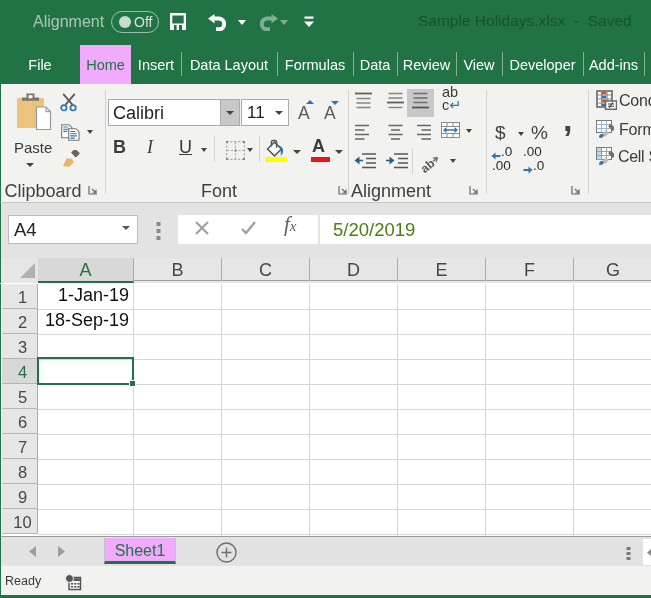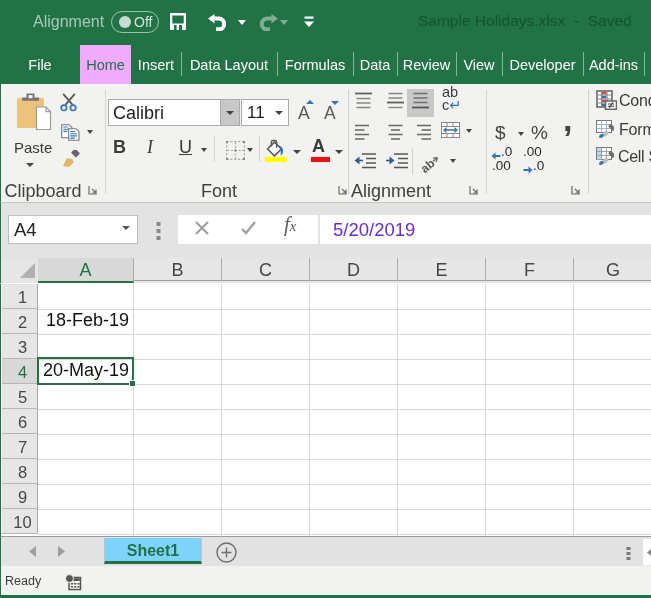--- a/index.html
+++ b/index.html
@@ -35,21 +35,21 @@
 #chead { left:0; top:258px; width:651px; height:25px; background:#e6e6e6; border-left:1px solid #217346; }
 .ch { position:absolute; top:0; height:23px; line-height:25px; text-align:center; font-size:18px; color:#474747; border-right:1px solid #ababab; border-bottom:1px solid #9f9f9f; }
 
 #grid { left:0; top:284px; width:651px; height:252px; background:#fff; border-left:1px solid #217346; }
 .rh { position:absolute; left:1px; width:36px; height:25px; background:#e6e6e6; border-right:1px solid #ababab; border-bottom:1px solid #b5b5b5; text-align:center; line-height:26px; font-size:16.5px; color:#474747; text-indent:6px; }
 .gv { position:absolute; top:0; width:1px; height:252px; background:#d6d6d6; }
 .gh { position:absolute; left:37px; width:614px; height:1px; background:#d6d6d6; }
 .cell { position:absolute; width:91px; text-align:right; font-size:18px; color:#111; }
 
 #stabs { left:0; top:536px; width:651px; height:30px; background:#e2e2e2; border-top:1px solid #9a9a9a; border-left:1px solid #217346; }
-#sheet1 { left:103px; top:1px; width:98px; height:26px; background:#7dd3fc; border-left:1px solid #c3c3c3; border-right:1px solid #c3c3c3; border-bottom:3px solid #217346; color:#217346; font-weight:bold; font-size:16px; text-align:center; line-height:25px; }
+#sheet1 { left:103px; top:1px; width:72px; height:26px; background:#f0abfc; border-left:1px solid #c3c3c3; border-right:1px solid #c3c3c3; border-bottom:3px solid #217346; color:#217346; font-weight:normal; font-size:16px; text-align:center; line-height:25px; }
 
 #sbar { left:0; top:566px; width:651px; height:29px; background:#f2f2f1; border-left:1px solid #217346; }
 #bottomgreen { left:0; top:595px; width:651px; height:3px; background:#217346; }
 </style>
 </head>
 <body>
 <div class="abs" id="green"></div>
 <div class="abs" id="title">Sample Holidays.xlsx&nbsp; -&nbsp; Saved</div>
 <div class="abs" id="autosave">Alignment</div>
 <div class="abs pill"></div>
@@ -292,21 +292,21 @@
  </svg>
  <div class="rtext" style="left:617px; top:64px; font-size:16px; white-space:nowrap; letter-spacing:-0.3px;">Cell Styles</div>
 </div>
 
 <div class="abs" id="fbar"></div>
 <div class="abs" id="namebox"></div>
 <div class="abs rtext" style="left:14px; top:219px; font-size:18.5px; color:#222;">A4</div>
 <div class="abs ddv" style="left:122px; top:226px; border-top-color:#555; border-left-width:4.5px; border-right-width:4.5px; border-top-width:4.5px;"></div>
 <div class="abs" id="fxbox"></div>
 <div class="abs" id="formulabox"></div>
-<div class="abs rtext" style="left:333px; top:219px; font-size:18.5px; color:#6d28d9;">5/20/2019</div>
+<div class="abs rtext" style="left:333px; top:219px; font-size:18.5px; color:#4d7c0f;">5/20/2019</div>
 
 <svg class="abs" style="left:155px; top:222px;" width="7" height="18" viewBox="0 0 7 18">
  <rect x="1.5" y="0" width="4" height="4" fill="#8a8a8a"></rect>
  <rect x="1.5" y="7" width="4" height="4" fill="#8a8a8a"></rect>
  <rect x="1.5" y="14" width="4" height="4" fill="#8a8a8a"></rect>
 </svg>
 
 <svg class="abs" style="left:194px; top:220px;" width="16" height="16" viewBox="0 0 16 16">
  <path d="M2 2 L14 14 M14 2 L2 14" stroke="#a0a0a0" stroke-width="2.2"></path>
 </svg>
@@ -347,22 +347,22 @@
  <div class="gh" style="top:25px;"></div>
  <div class="gh" style="top:50px;"></div>
  <div class="gh" style="top:75px;"></div>
  <div class="gh" style="top:100px;"></div>
  <div class="gh" style="top:125px;"></div>
  <div class="gh" style="top:150px;"></div>
  <div class="gh" style="top:175px;"></div>
  <div class="gh" style="top:200px;"></div>
  <div class="gh" style="top:225px;"></div>
  <div class="gh" style="top:250px;"></div>
- <div class="cell" style="left:37px; top:26px;">18-Feb-19</div>
- <div class="cell" style="left:37px; top:76px;">20-May-19</div>
+ <div class="cell" style="left:37px; top:1px;">1-Jan-19</div>
+ <div class="cell" style="left:37px; top:26px;">18-Sep-19</div>
  <div style="position:absolute; left:36px; top:73px; width:97px; height:28px; border:2px solid #217346;"></div>
  <div style="position:absolute; left:128px; top:96px; width:7px; height:7px; background:#217346; border:1px solid #fff;"></div>
 </div>
 <div class="abs" id="stabs">
  <svg style="position:absolute; left:27px; top:9px;" width="9" height="11" viewBox="0 0 9 11">
       <path d="M8 0 L1 5.5 L8 11 Z" fill="#9e9e9e"></path>
     </svg>
  <svg style="position:absolute; left:56px; top:9px;" width="9" height="11" viewBox="0 0 9 11">
       <path d="M1 0 L8 5.5 L1 11 Z" fill="#9e9e9e"></path>
     </svg>

